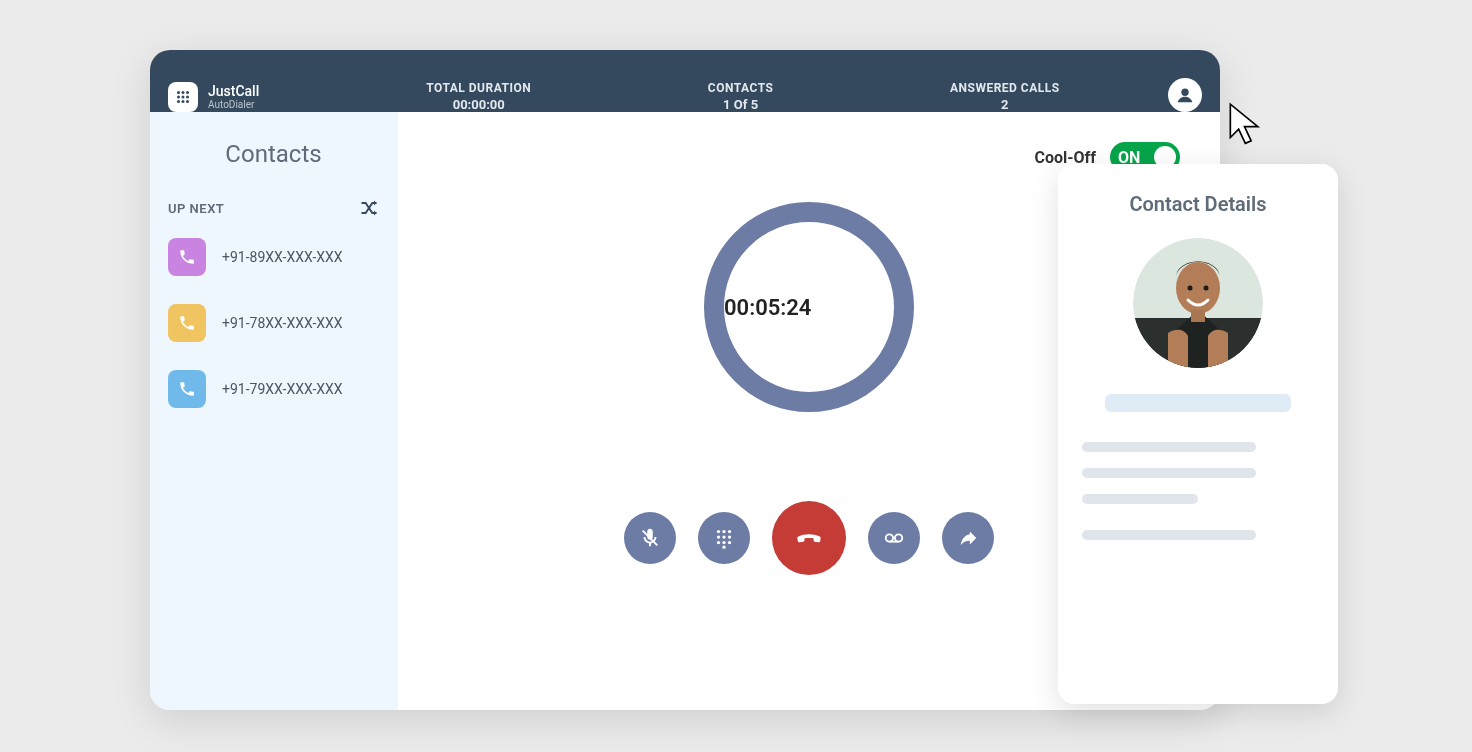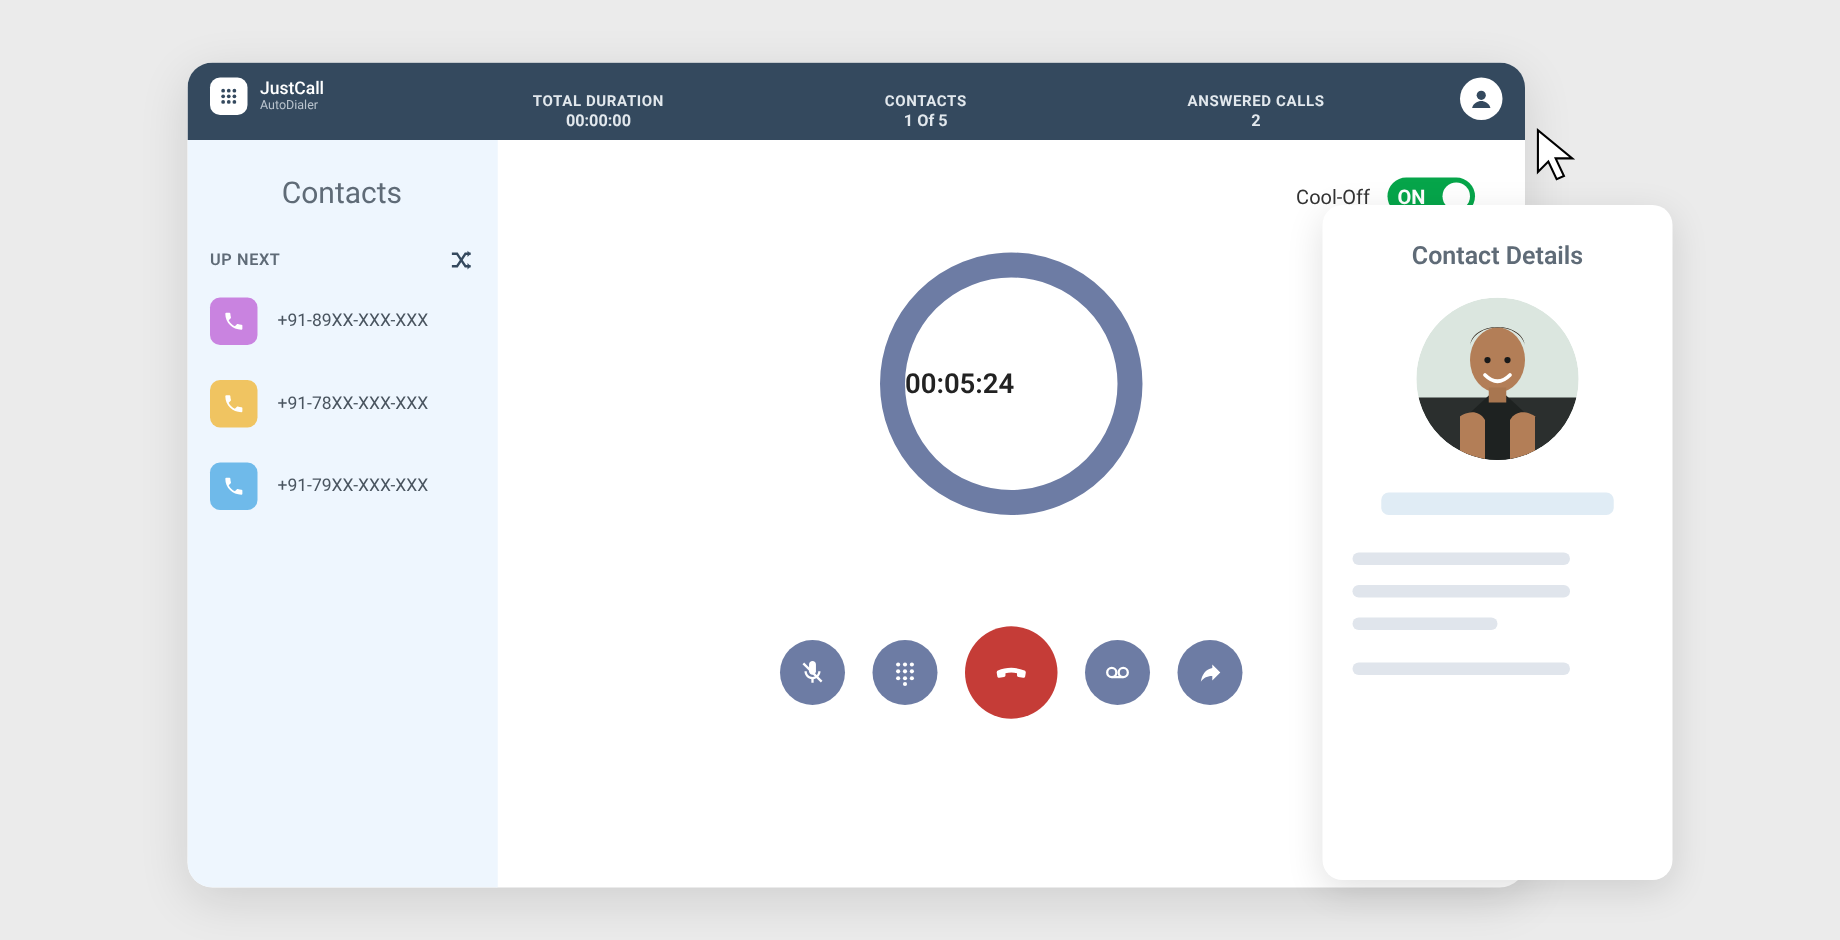--- a/index.html
+++ b/index.html
@@ -21,22 +21,22 @@
     background: #ffffff;
     border-radius: 20px;
     box-shadow: 0 10px 40px rgba(0,0,0,0.12);
     overflow: hidden;
   }
   
   .header {
     background: #34495e;
     height: 62px;
     display: flex;
-    align-items: flex-start;
-    padding: 12px 18px;
+    align-items: flex-end;
+    padding: 0 18px;
     color: #fff;
   }
   .brand { display: flex; align-items: center; gap: 10px; min-width: 170px; }
   .brand-logo {
     width: 30px; height: 30px; background: #fff; border-radius: 8px;
     display:flex; align-items:center; justify-content:center;
   }
   .brand-logo svg { width: 18px; height: 18px; }
   .brand-text .brand-name { font-size: 14px; font-weight: 500; line-height:1.1;}
   .brand-text .brand-sub  { font-size: 10px; color: #b9c3cd; line-height:1.1;}
@@ -68,21 +68,21 @@
   .c-purple { background:#c983e0; }
   .c-orange { background:#f0c461; }
   .c-blue   { background:#6fbaea; }
   .contact-number { font-size:14px; color:#4a5560; }
   
   .main { flex:1; position:relative; padding:30px 40px; }
   .cooloff-row {
     position:absolute; top:30px; right:40px;
     display:flex; align-items:center; gap:14px;
   }
-  .cooloff-label { font-size:16px; color:#333; font-weight:400;}
+  .cooloff-label { font-size:16px; color:#333; font-weight:700;}
   .toggle {
     width:70px; height:30px; border-radius:15px; background:#06a54a;
     position:relative; display:flex; align-items:center; padding:0 8px;
     color:#fff; font-size:16px; font-weight:700; cursor:pointer;
   }
   .toggle-knob {
     position:absolute; right:4px; top:4px; width:22px; height:22px;
     background:#fff; border-radius:50%;
   }
   .timer-wrap { display:flex; justify-content:center; margin-top:60px; }

